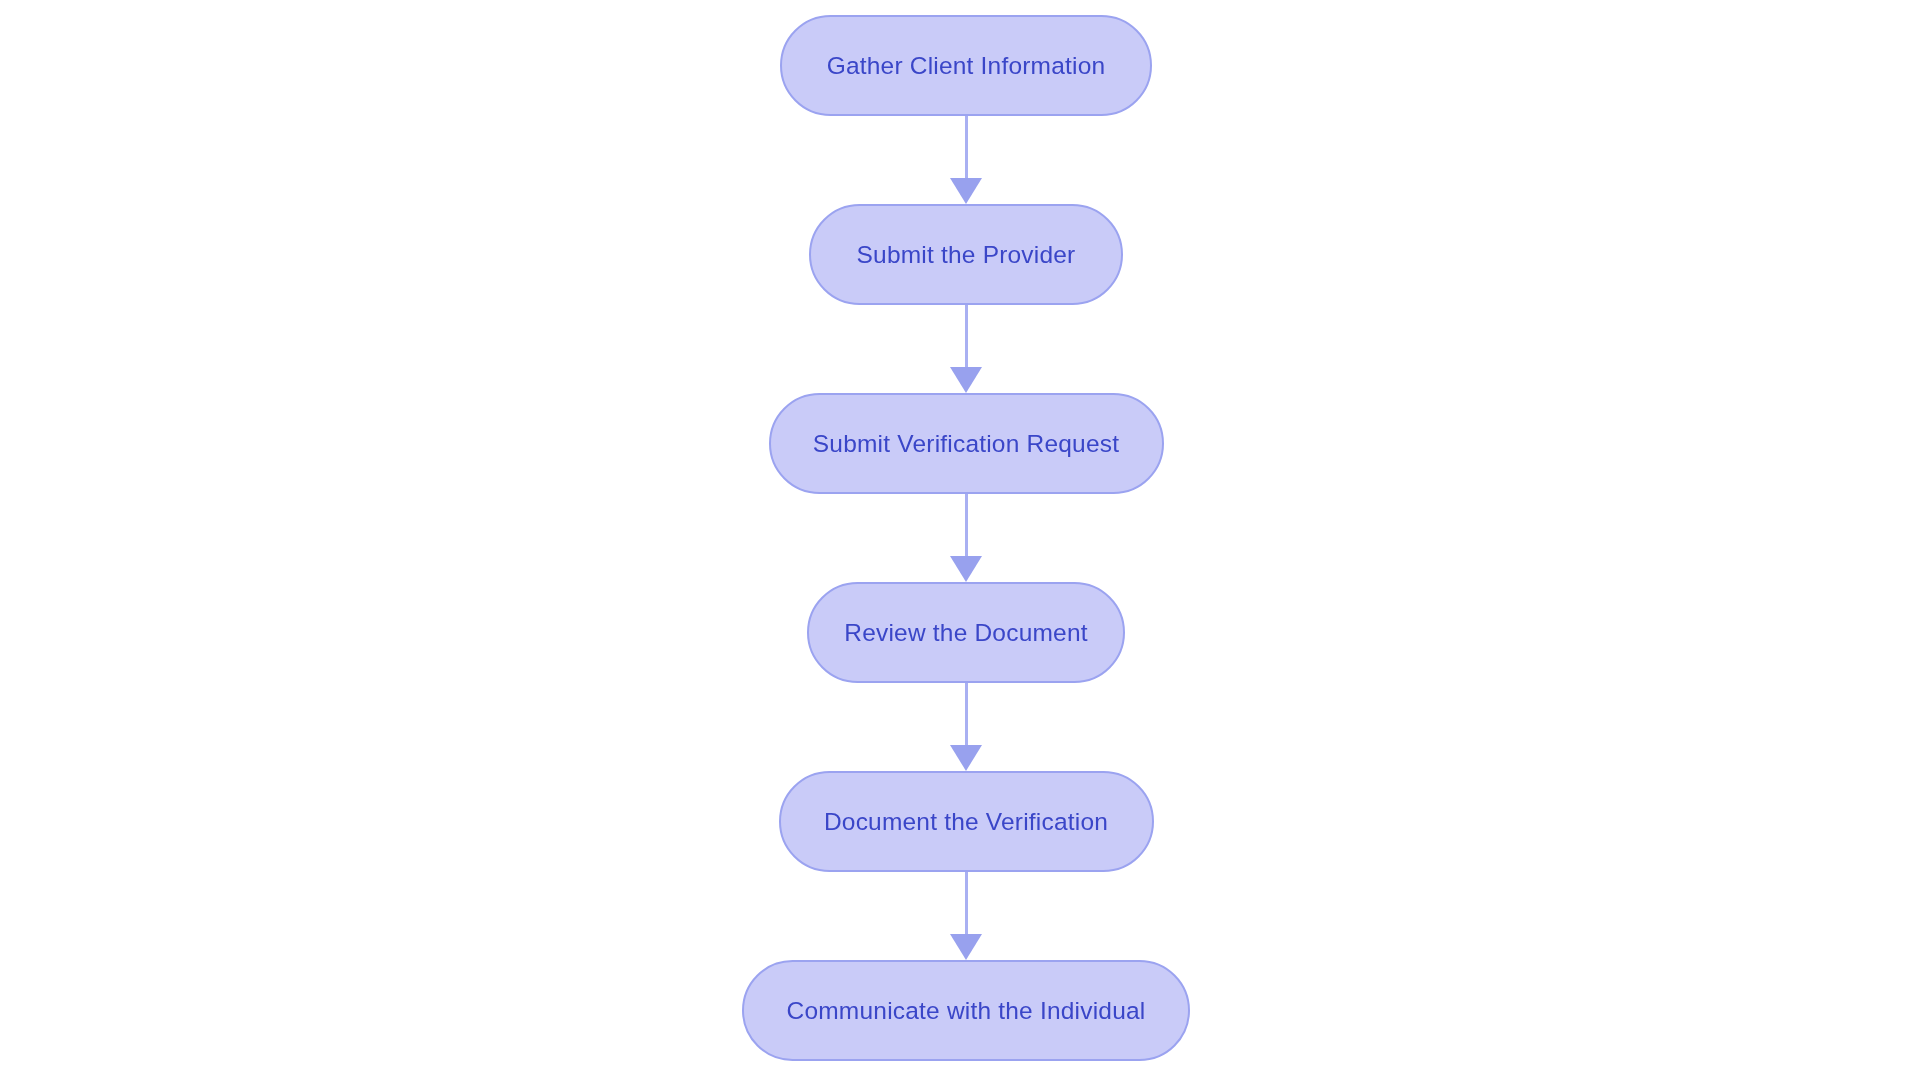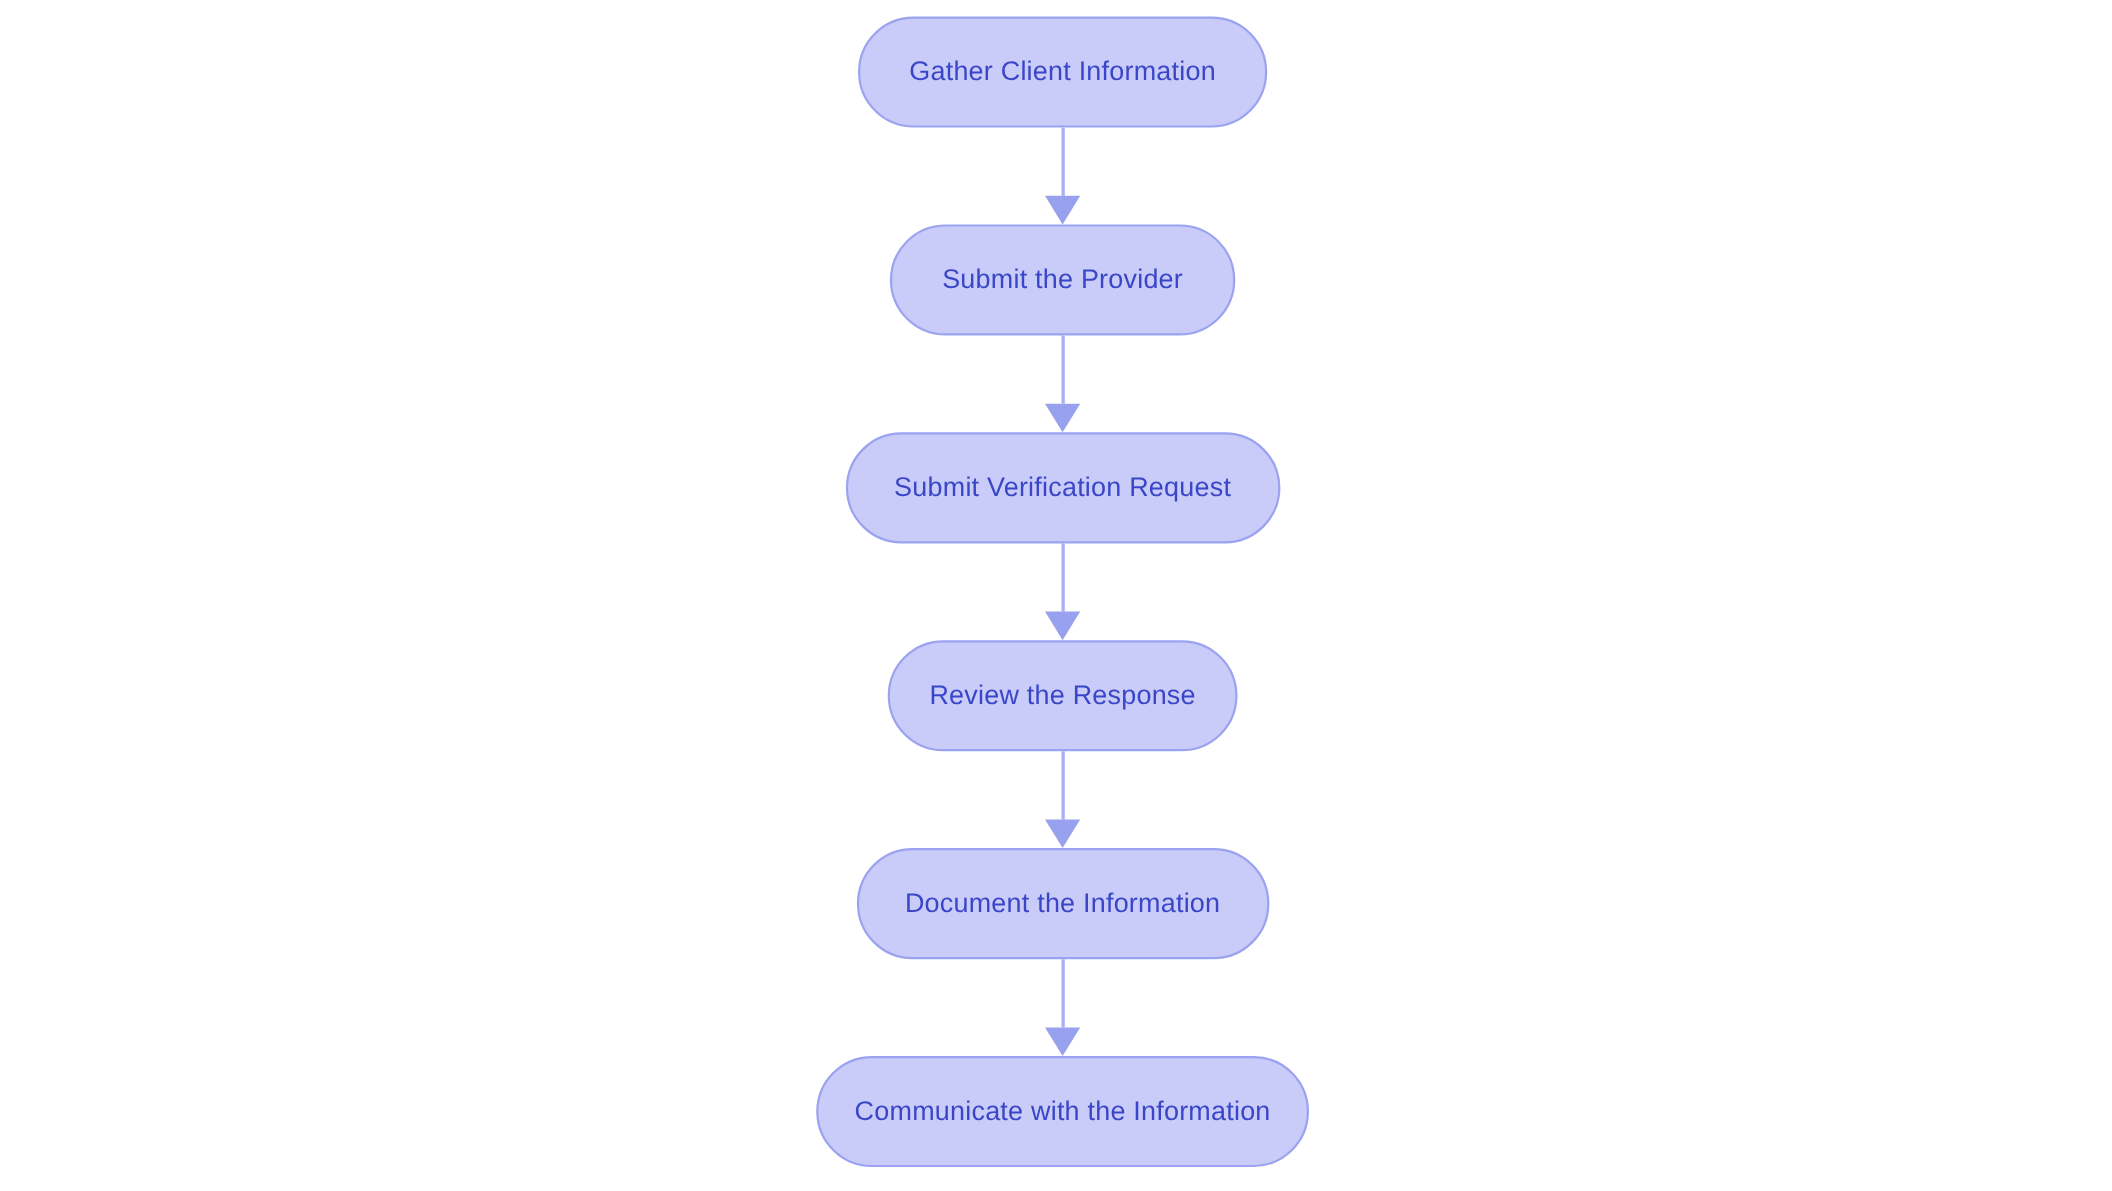--- a/index.html
+++ b/index.html
@@ -93,35 +93,35 @@
     <div class="flow-node w2">
       <span>Submit Verification Request</span>
     </div>
 
     <div class="flow-arrow">
       <div class="shaft"></div>
       <div class="head"></div>
     </div>
 
     <div class="flow-node w3">
-      <span>Review the Response</span>
+      <span>Review the Document</span>
     </div>
 
     <div class="flow-arrow">
       <div class="shaft"></div>
       <div class="head"></div>
     </div>
 
     <div class="flow-node w4">
-      <span>Document the Information</span>
+      <span>Document the Verification</span>
     </div>
 
     <div class="flow-arrow">
       <div class="shaft"></div>
       <div class="head"></div>
     </div>
 
     <div class="flow-node w5">
-      <span>Communicate with the Information</span>
+      <span>Communicate with the Individual</span>
     </div>
 
   </div>
 </div>
 
 </body></html>

